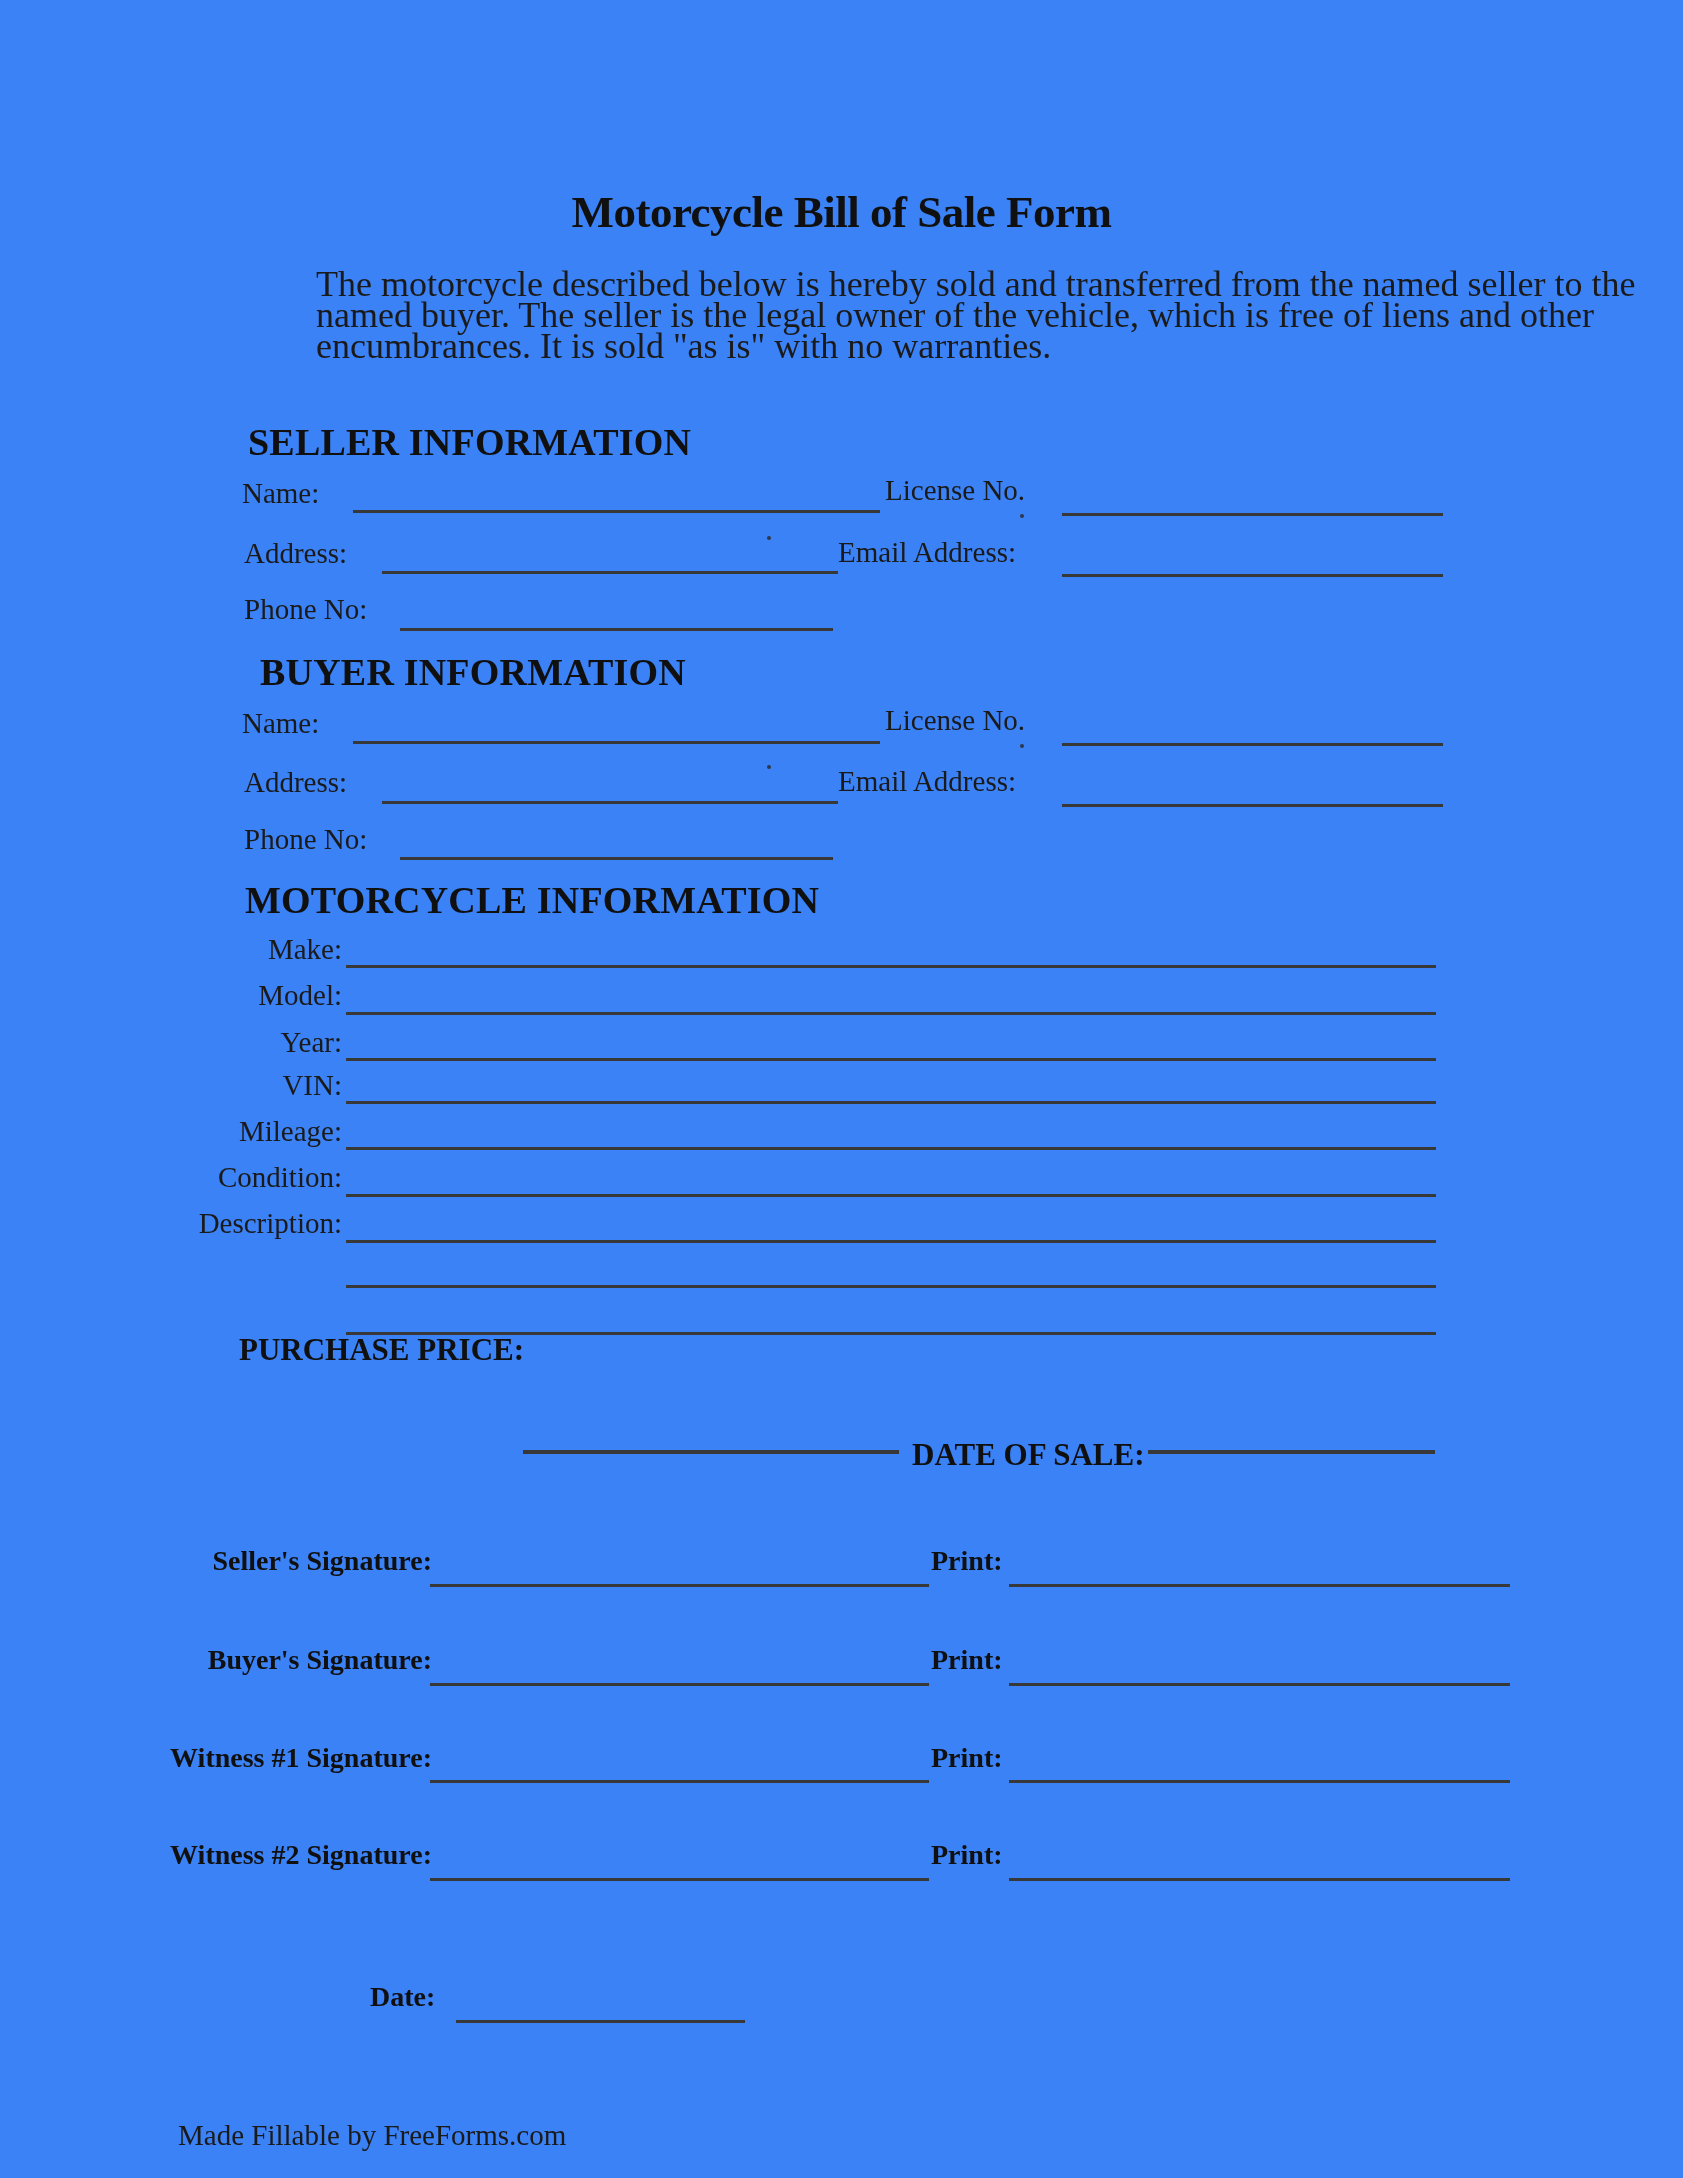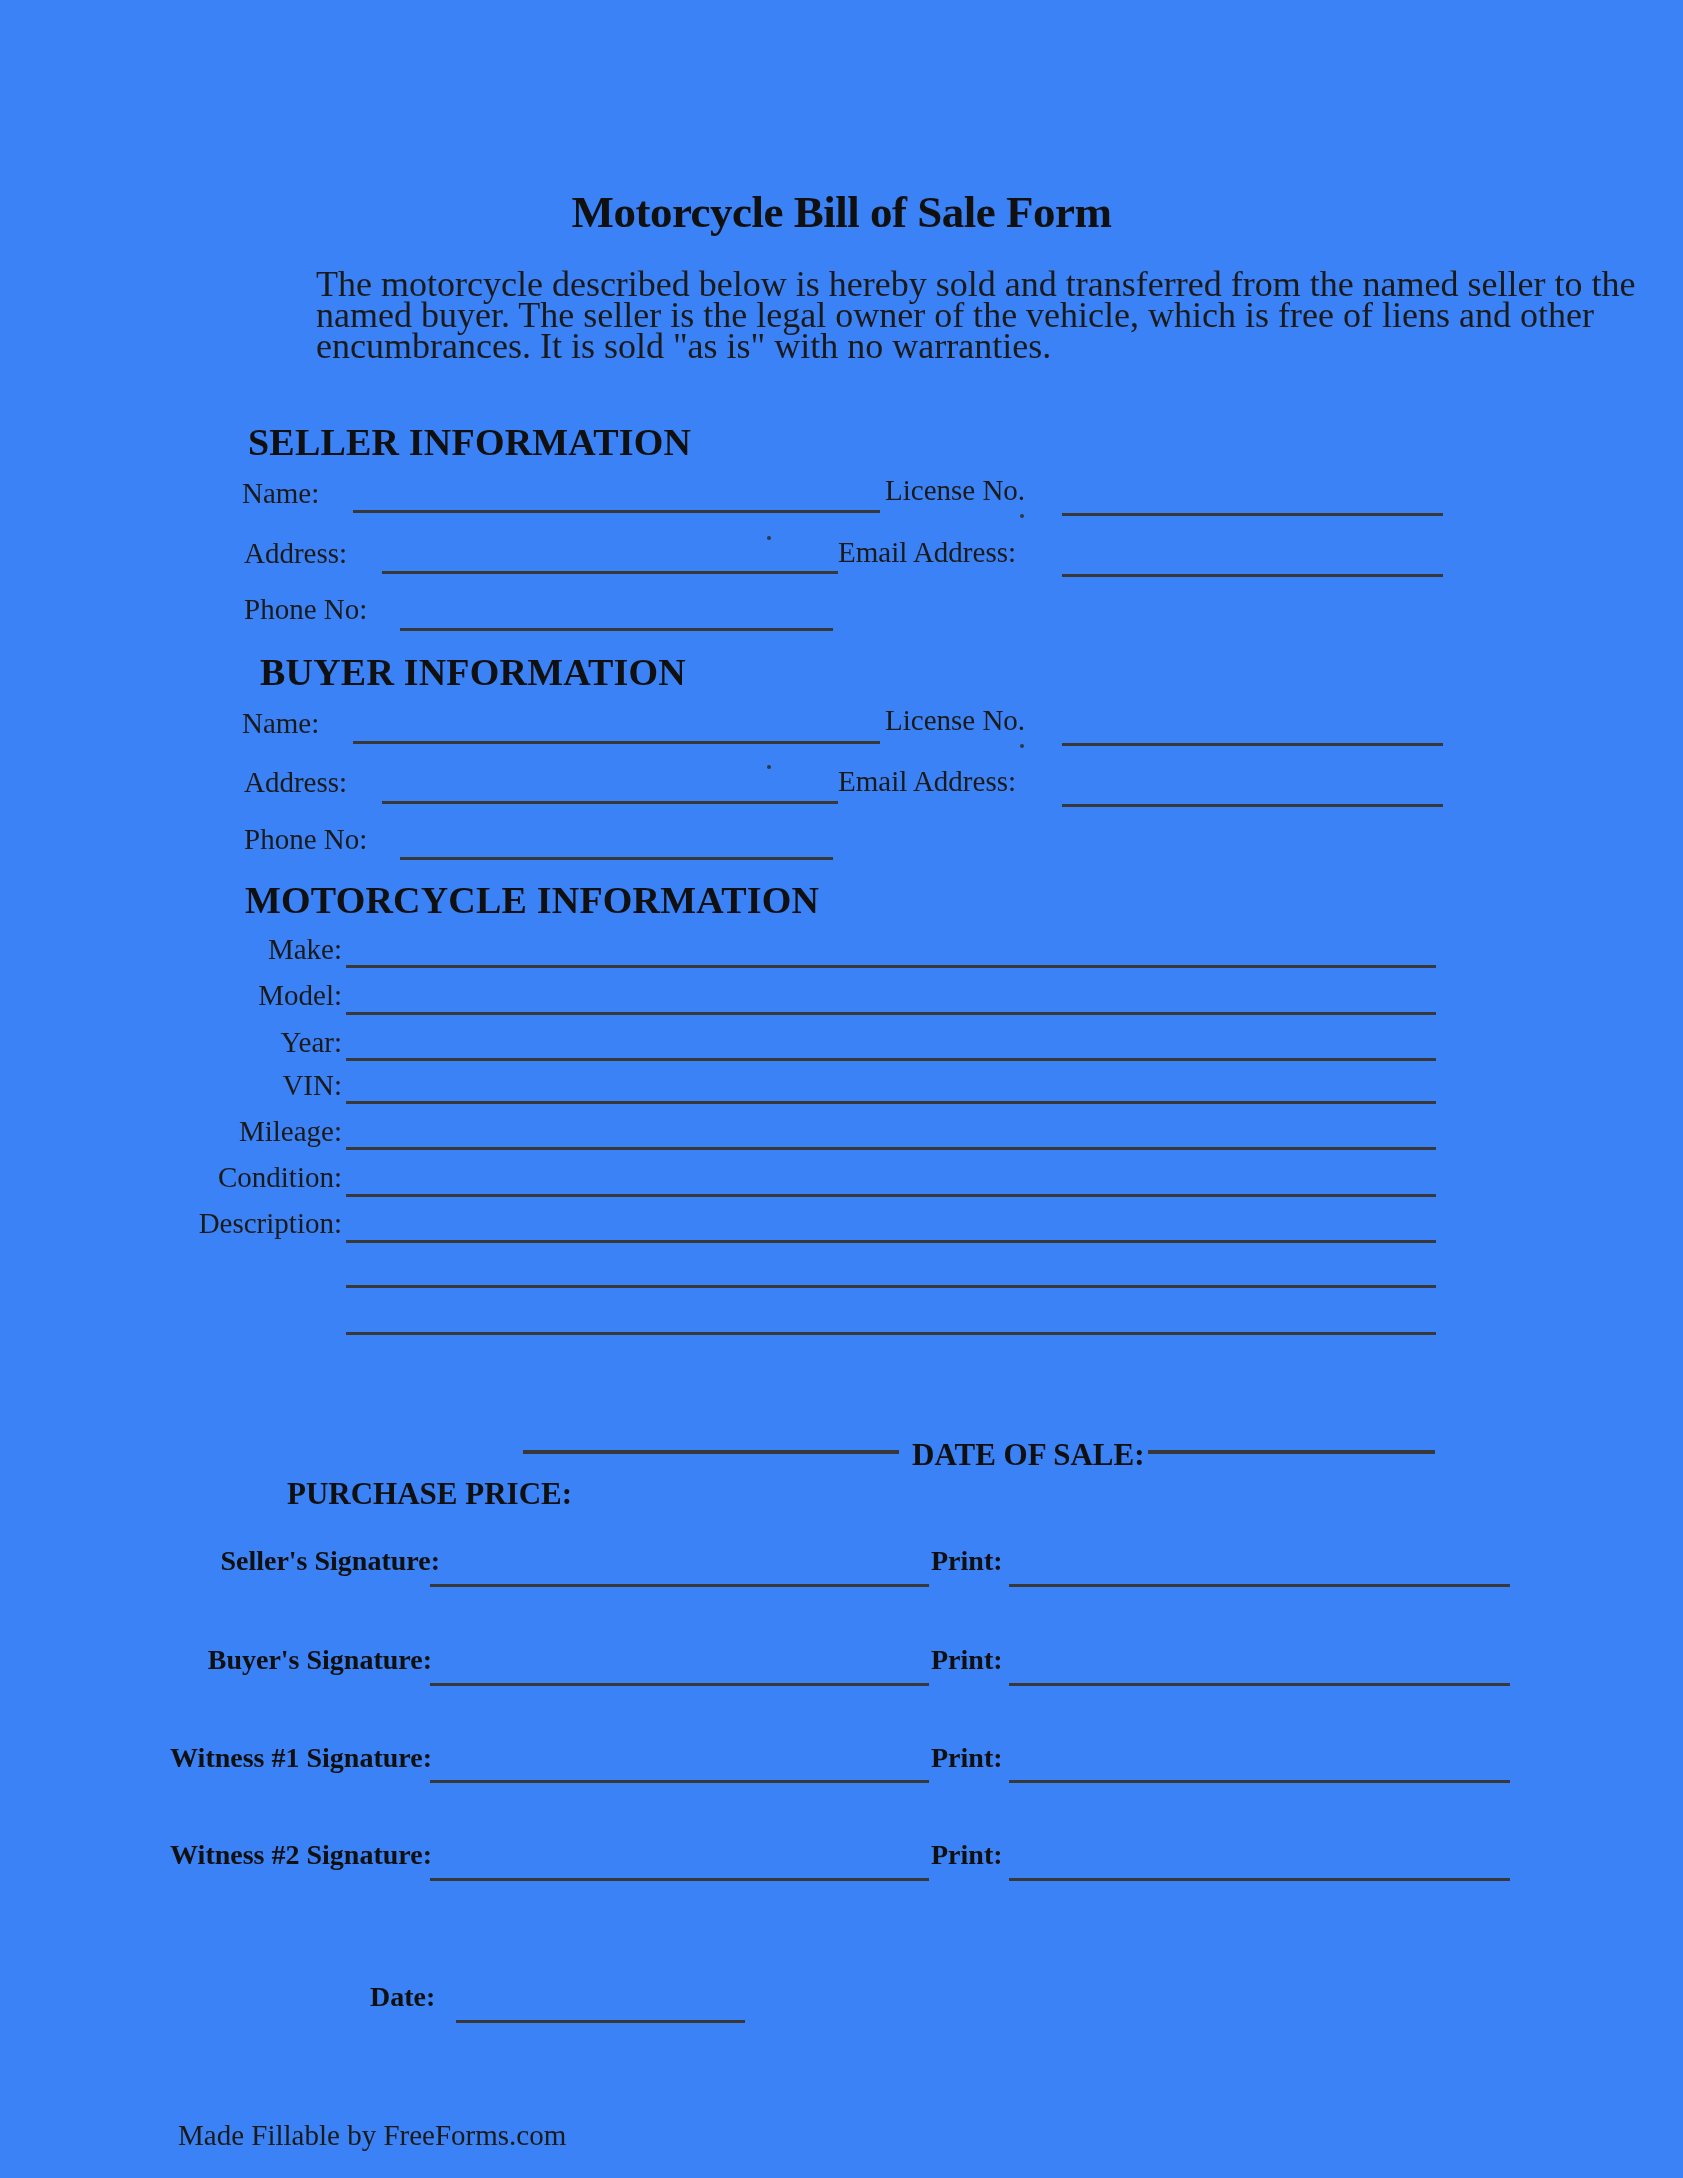--- a/index.html
+++ b/index.html
@@ -92,26 +92,26 @@
 
   <div class="rlbl" style="left:129px; top:1161px; width:213px;">Condition:</div>
   <div class="line" style="left:346px; top:1194px; width:1090px;"></div>
 
   <div class="rlbl" style="left:129px; top:1207px; width:213px;">Description:</div>
   <div class="line" style="left:346px; top:1240px; width:1090px;"></div>
 
   <div class="line" style="left:346px; top:1285px; width:1090px;"></div>
   <div class="line" style="left:346px; top:1332px; width:1090px;"></div>
 
-  <div class="biglbl" style="left:239px; top:1476px;margin-left:48px;">PURCHASE PRICE:</div>
+  <div class="biglbl" style="left:239px; top:1332px;">PURCHASE PRICE:</div>
   <div class="line" style="left:523px; top:1450px; width:376px; height:4px;"></div>
   <div class="biglbl" style="left:912px; top:1412px;margin-top:25px;">DATE OF SALE:</div>
   <div class="line" style="left:1148px; top:1450px; width:287px; height:4px;"></div>
 
-  <div class="siglbl" style="left:127px; top:1545px; width:313px;">Seller's Signature:</div>
+  <div class="siglbl" style="left:119px; top:1545px; width:313px;">Seller's Signature:</div>
   <div class="line" style="left:430px; top:1584px; width:499px;"></div>
   <div class="printlbl" style="left:931px; top:1545px;">Print:</div>
   <div class="line" style="left:1009px; top:1584px; width:501px;"></div>
 
   <div class="siglbl" style="left:119px; top:1644px; width:313px;">Buyer's Signature:</div>
   <div class="line" style="left:430px; top:1683px; width:499px;"></div>
   <div class="printlbl" style="left:931px; top:1644px;">Print:</div>
   <div class="line" style="left:1009px; top:1683px; width:501px;"></div>
 
   <div class="siglbl" style="left:119px; top:1742px; width:313px;">Witness #1 Signature:</div>

